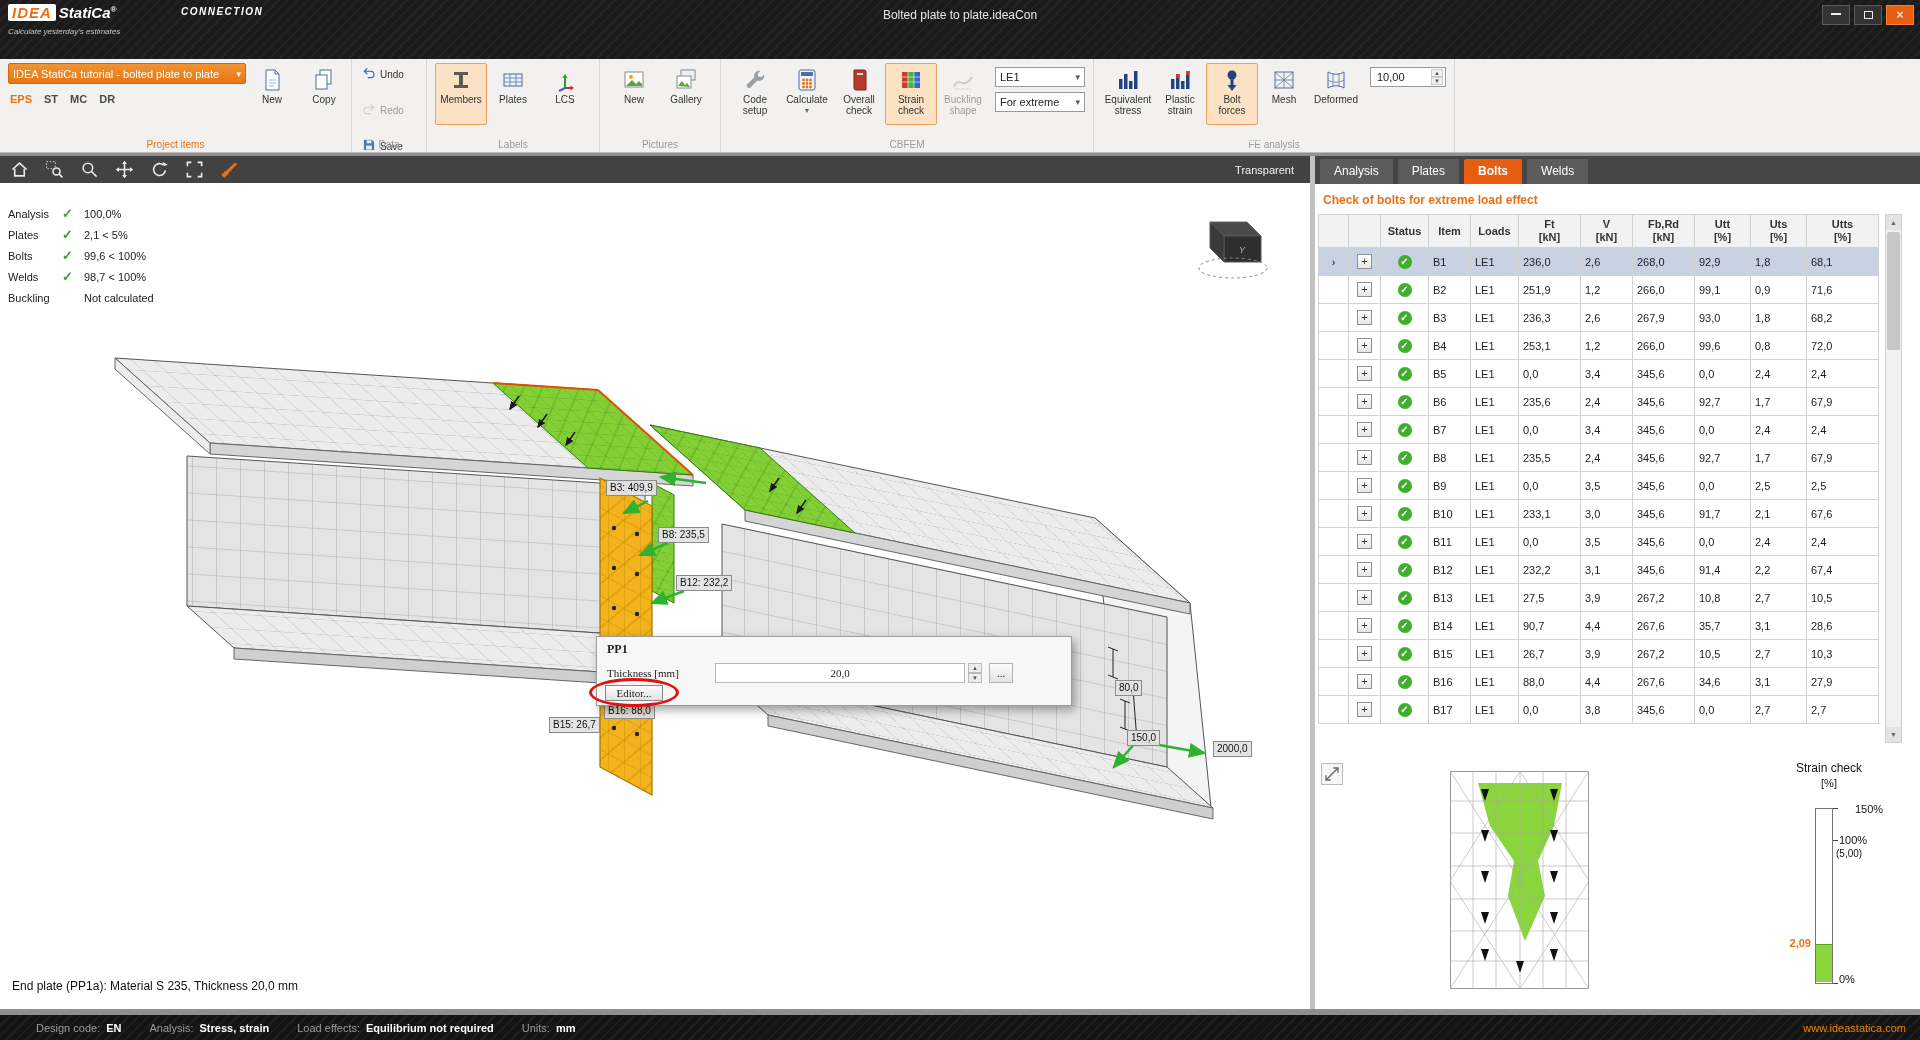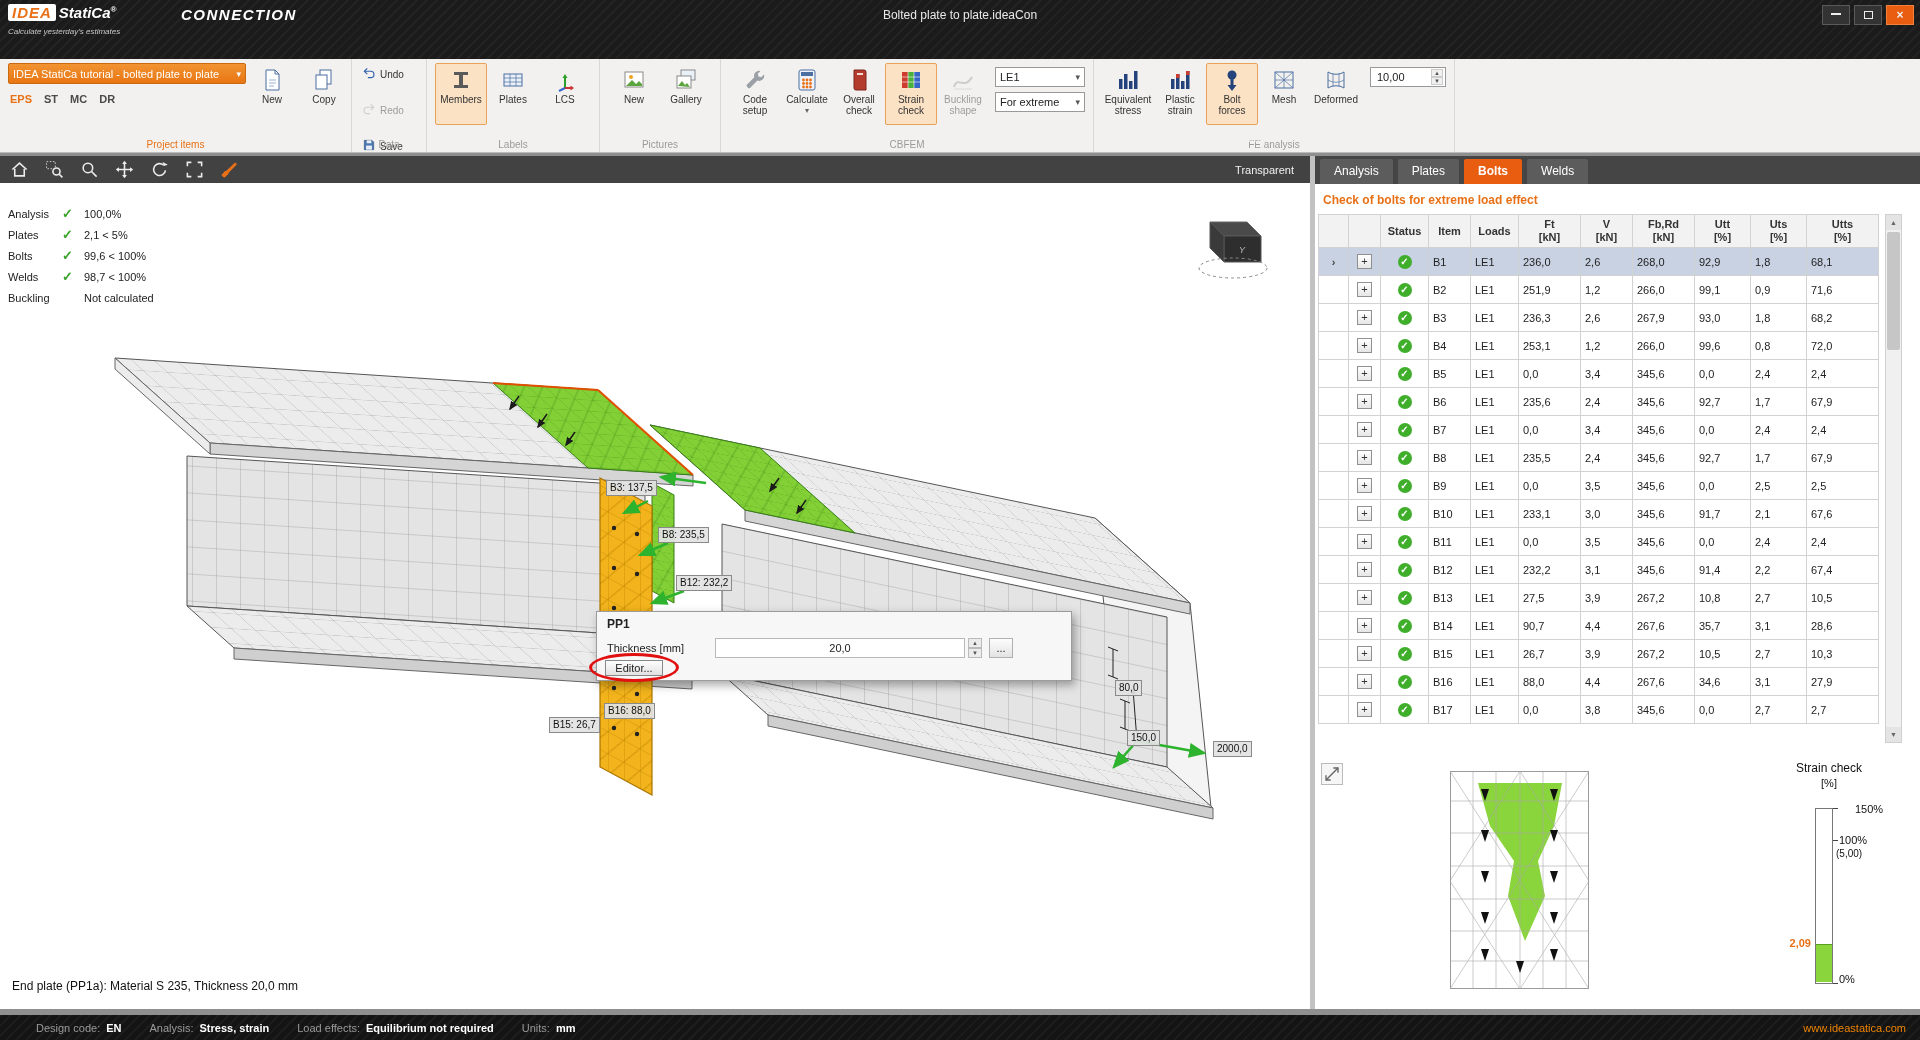--- a/index.html
+++ b/index.html
@@ -17,21 +17,21 @@
     position:absolute; left:0; top:0; width:1920px; height:59px;
     background:#1b1b1b;
     background-image:repeating-linear-gradient(135deg, rgba(255,255,255,.035) 0 2px, transparent 2px 7px);
   }
   .logo{ position:absolute; left:8px; top:4px; color:#fff; }
   .logo-line{ display:flex; align-items:baseline; gap:3px; }
   .logo-idea{ background:#fff; color:#e87117; font-weight:bold; font-style:italic; font-size:15px; padding:0 4px; border-radius:2px; letter-spacing:1px; }
   .logo-statica{ font-weight:bold; font-style:italic; font-size:15px; color:#fff; }
   .logo-reg{ font-size:8px; vertical-align:super; }
   .tagline{ font-size:8px; font-style:italic; color:#c8c8c8; margin-top:6px; }
-  .product{ position:absolute; left:181px; top:6px; color:#fff; font-size:15px; font-weight:bold; font-style:italic; letter-spacing:1.5px; }
+  .product{ position:absolute; left:181px; top:6px; color:#fff; font-size:10px; font-weight:bold; font-style:italic; letter-spacing:1.5px; }
   .wintitle{ position:absolute; left:0; right:0; top:8px; text-align:center; color:#e8e8e8; font-size:12px; }
   .winbtns{ position:absolute; right:6px; top:5px; display:flex; gap:4px; }
   .wbtn{ width:28px; height:20px; background:#333; border:1px solid #5a5a5a; color:#eee; font-size:12px; line-height:18px; text-align:center; cursor:default; }
   .wbtn.close{ background:#e85d10; border-color:#f0823e; font-weight:bold; }
   .glyph-min{ display:inline-block; width:10px; border-bottom:2px solid #eee; margin-bottom:4px; }
   .glyph-max{ display:inline-block; width:9px; height:8px; border:1px solid #eee; margin-top:5px; }
   .ribbon-tabs{ position:absolute; left:218px; b bottom:0; bottom:0; display:flex; gap:10px; }
   .rtab{ min-width:92px; text-align:center; padding:5px 10px 4px; font-size:12px; color:#fff; background:#6f6f6f; border-radius:3px 3px 0 0; }
   .rtab.active{ background:#e85d10; font-weight:bold; }
   
@@ -70,21 +70,21 @@
   .viewport{ position:absolute; left:0; top:183px; width:1310px; height:826px; background:#fff; overflow:hidden; }
   .model{ position:absolute; left:0; top:0; }
   .summary{ position:absolute; left:8px; top:20px; font-size:11px; color:#222; }
   .srow{ display:flex; height:21px; align-items:center; }
   .sname{ width:54px; }
   .scheck{ width:22px; color:#3aa32a; font-weight:bold; font-size:13px; }
   .navcube{ position:absolute; left:1185px; top:33px; }
   .mlabel{ position:absolute; background:rgba(226,226,226,.93); border:1px solid #8a8a8a; font-size:10px; padding:0 3px; line-height:14px; color:#111; white-space:nowrap; }
   .vpfooter{ position:absolute; left:12px; top:796px; font-size:12px; color:#111; }
   
-  .popup{ position:absolute; left:596px; top:428px; width:476px; height:70px; background:#f7f7f7; border:1px solid #9c9c9c; box-shadow:3px 4px 9px rgba(0,0,0,.35); font-size:11px; }
+  .popup{ position:absolute; left:596px; top:453px; width:476px; height:70px; background:#f7f7f7; border:1px solid #9c9c9c; box-shadow:3px 4px 9px rgba(0,0,0,.35); font-size:11px;font-family:Liberation Serif, serif; }
   .popup-title{ position:absolute; left:10px; top:5px; font-weight:bold; font-size:12px; }
   .popup-label{ position:absolute; left:10px; top:30px; }
   .popup-field{ position:absolute; left:118px; top:26px; width:250px; height:20px; background:#fff; border:1px solid #b8b8b8; text-align:center; line-height:18px; }
   .popup-spin{ position:absolute; left:371px; top:26px; display:flex; flex-direction:column; }
   .popup-spin span{ font-size:6px; line-height:8px; border:1px solid #bbb; background:#ececec; padding:0 3px; color:#555; }
   .popup-more{ position:absolute; left:392px; top:26px; width:24px; height:20px; border:1px solid #b0b0b0; background:linear-gradient(#fdfdfd,#e3e3e3); text-align:center; line-height:18px; }
   .popup-editor{ position:absolute; left:8px; top:48px; width:58px; height:16px; border:1px solid #888; background:linear-gradient(#fdfdfd,#e2e2e2); font-size:11px; line-height:14px; text-align:center; }
   .red-circle{ position:absolute; left:-8px; top:41px; width:90px; height:29px; border:3px solid #e21111; border-radius:50%; pointer-events:none; }
   
   .splitter{ position:absolute; left:1310px; top:156px; width:5px; height:853px; background:#c2c2c2; }
@@ -559,21 +559,21 @@
     <svg width="90" height="70" viewBox="0 0 90 70">
       <polygon points="25,6 62,6 76,20 39,20" fill="#4a4a4a" stroke="#666"></polygon>
       <polygon points="39,20 76,20 76,46 39,46" fill="#2e2e2e" stroke="#555"></polygon>
       <polygon points="25,6 39,20 39,46 25,32" fill="#3a3a3a" stroke="#555"></polygon>
       <text x="54" y="37" font-size="9" fill="#bdbdbd" font-style="italic">Y</text>
       <ellipse cx="48" cy="52" rx="34" ry="10" fill="none" stroke="#8a8a8a" stroke-dasharray="3 3"></ellipse>
     </svg>
   </div>
 
   <div>
-      <div class="mlabel" style="left: 606px; top: 297px;">B3: 137,5</div>
+      <div class="mlabel" style="left: 606px; top: 297px;">B3: 409,9</div>
       <div class="mlabel" style="left: 658px; top: 344px;">B8: 235,5</div>
       <div class="mlabel" style="left: 676px; top: 392px;">B12: 232,2</div>
       <div class="mlabel" style="left: 604px; top: 520px;">B16: 88,0</div>
       <div class="mlabel" style="left: 549px; top: 534px;">B15: 26,7</div>
       <div class="mlabel" style="left: 1115px; top: 497px;">80,0</div>
       <div class="mlabel" style="left: 1127px; top: 547px;">150,0</div>
       <div class="mlabel" style="left: 1213px; top: 558px;">2000,0</div>
     </div>
 
   <div class="popup">

